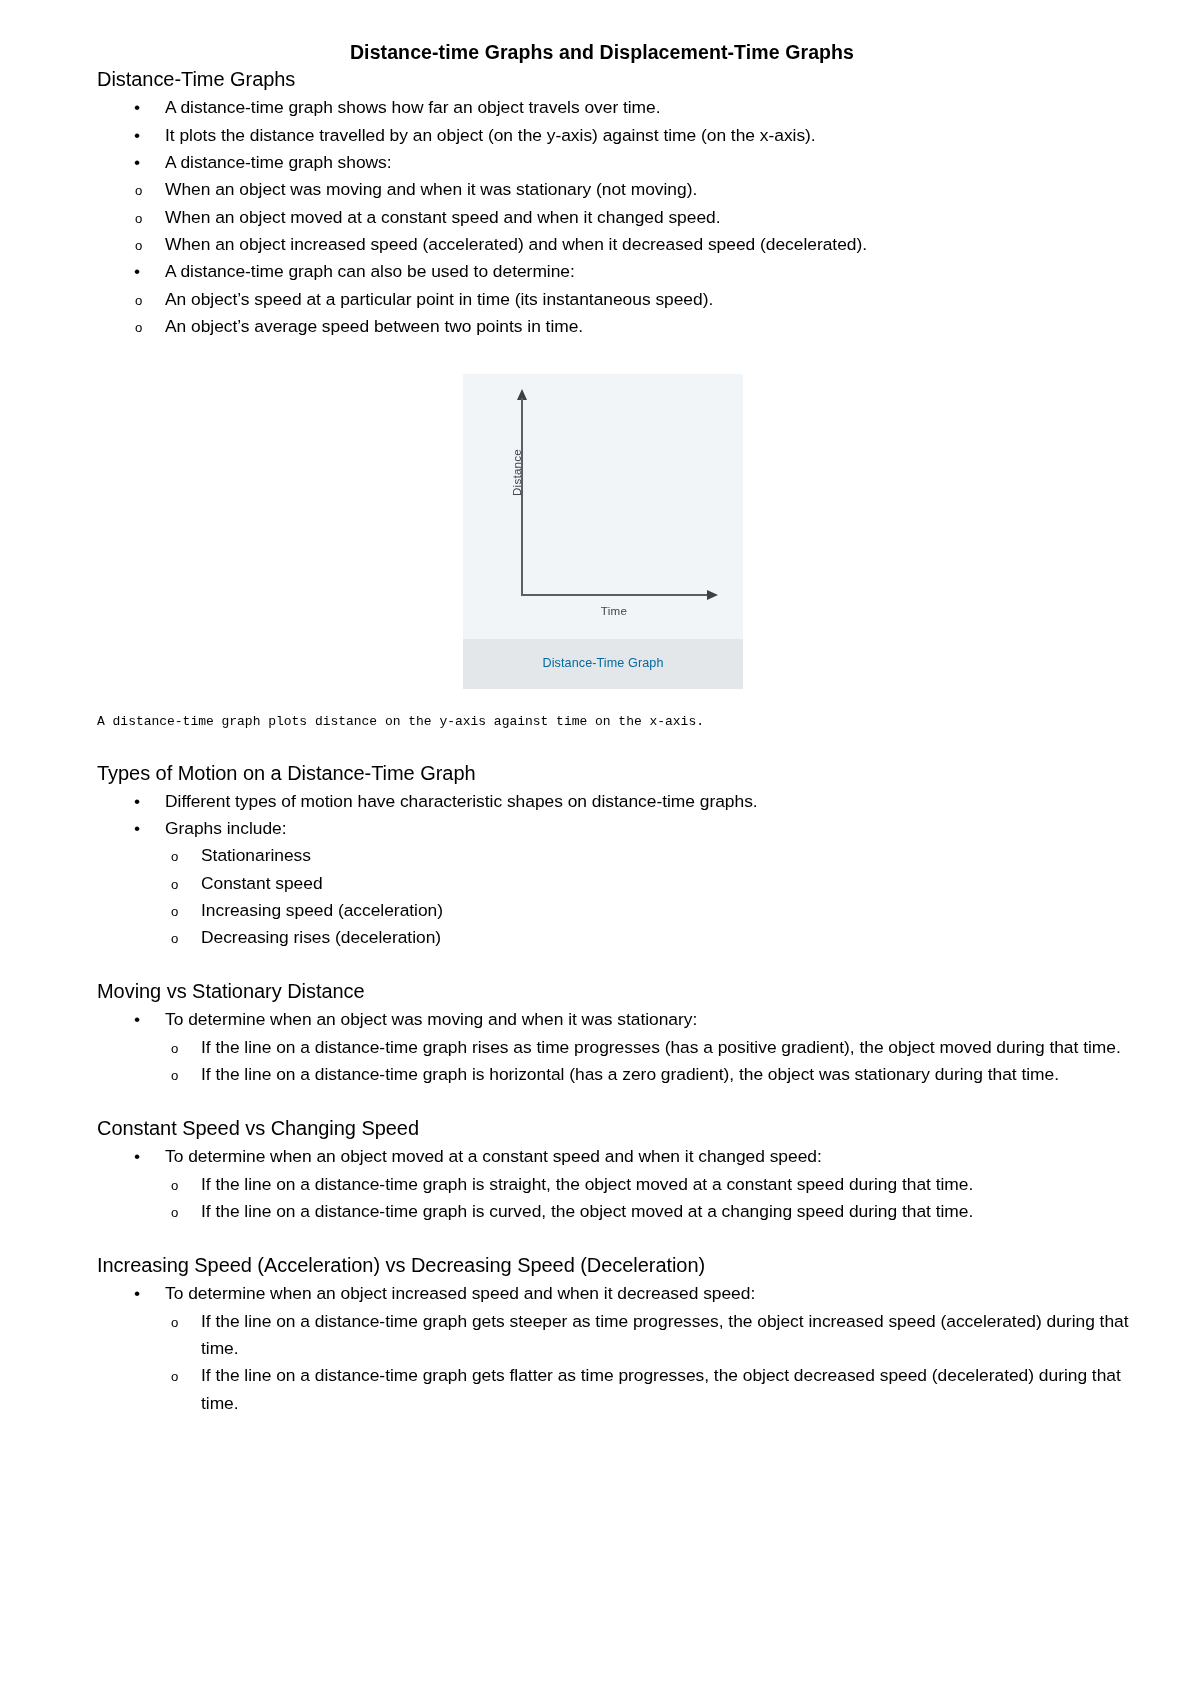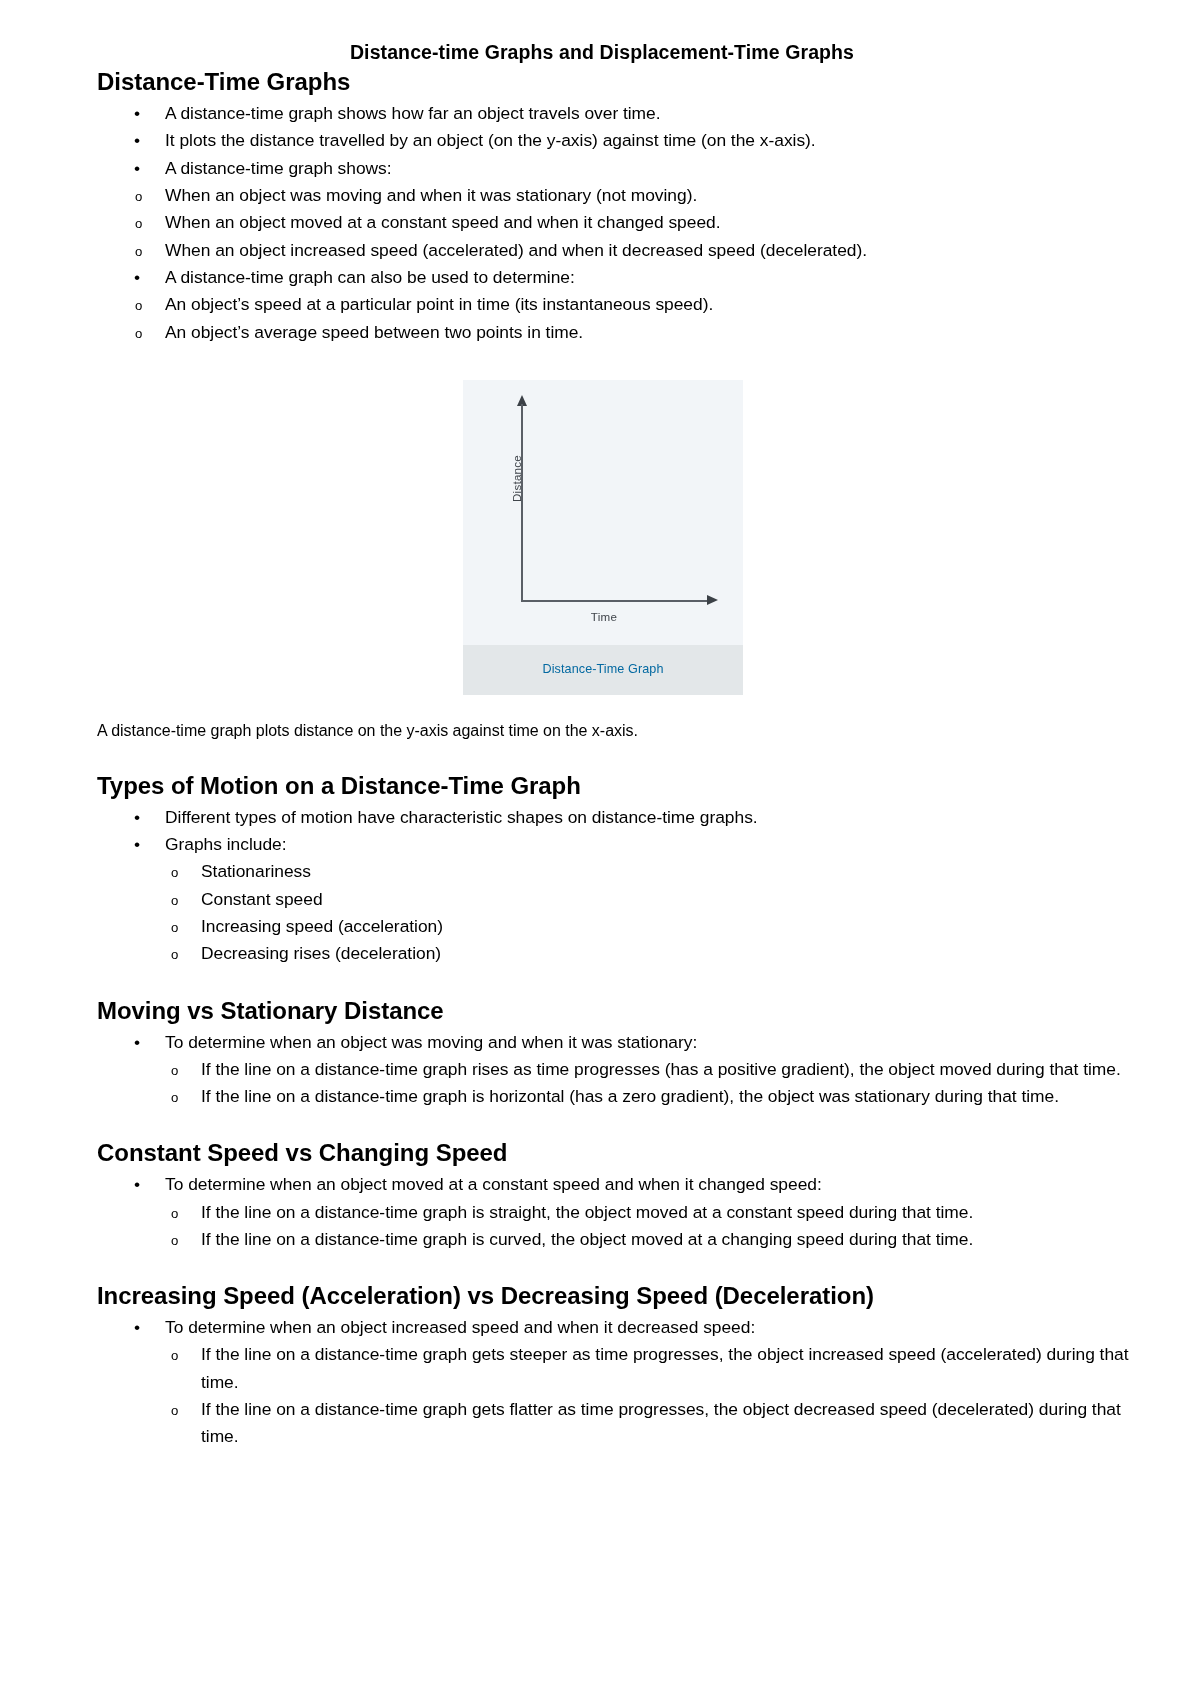--- a/index.html
+++ b/index.html
@@ -31,22 +31,22 @@
     font-size: 19.5px;
     font-weight: bold;
     letter-spacing: 0.1px;
     margin: 12px 0 0 0;
     padding-right: 40px;
     line-height: 1.3;
   }
 
   
   .section-heading {
-    font-size: 24px;
-    font-weight: bold;
+    font-size: 20px;
+    font-weight: normal;
     letter-spacing: -0.05px;
     margin: 0;
     line-height: 1.45;
   }
   .heading-gap { margin-top: 26px; }
 
   
   .list {
     margin: 0;
     padding: 0;
@@ -87,24 +87,25 @@
   }
   .lvl2 .marker {
     position: absolute;
     left: 74px;
     top: 1px;
     font-size: 13.2px;
     line-height: 2.05;
   }
 
   .para {
-    font-size: 16px;
+    font-size: 13px;
     line-height: 1.57;
     margin: 0;
     letter-spacing: -0.02px;
+    font-family: Liberation Mono, monospace;
   }
 
   
   .figure-wrap {
     display: flex;
     justify-content: center;
     margin: 34px 0 0 0;
     padding-right: 38px;
   }
   .figure {
@@ -156,21 +157,21 @@
     top: 92px;
     width: 110px;
     text-align: center;
     transform: rotate(-90deg);
     font-size: 11.6px;
     color: #40454b;
     letter-spacing: 0.25px;
   }
   .x-label {
     position: absolute;
-    left: 46px;
+    left: 56px;
     top: 230px;
     width: 190px;
     text-align: center;
     font-size: 11.6px;
     color: #40454b;
     letter-spacing: 0.25px;
   }
   .figure-caption {
     background: #e3e7e9;
     text-align: center;

